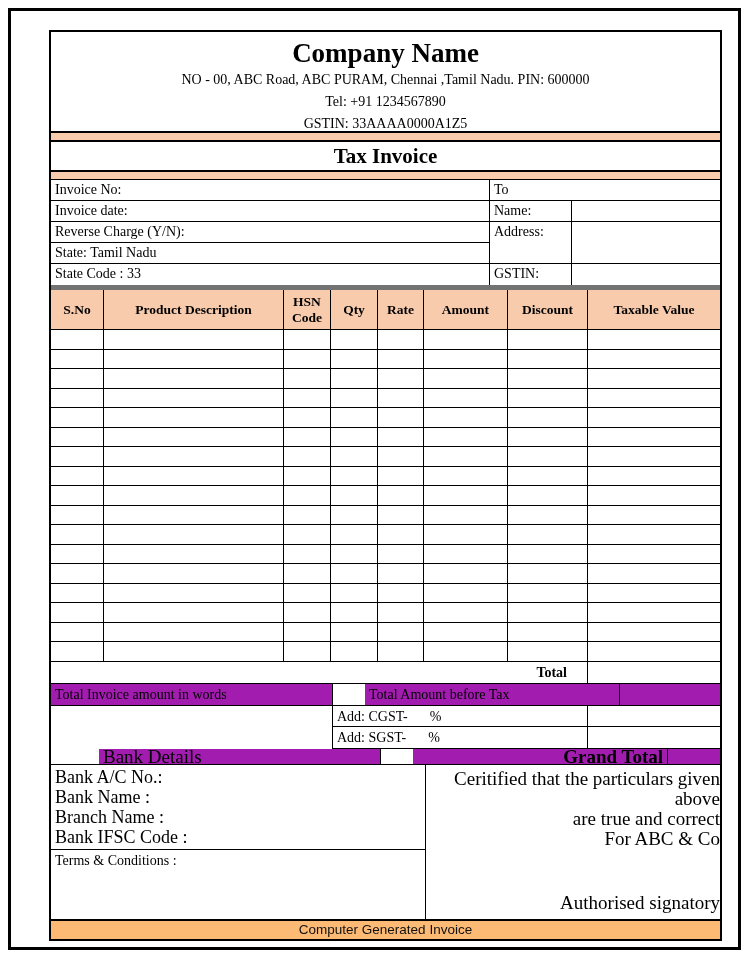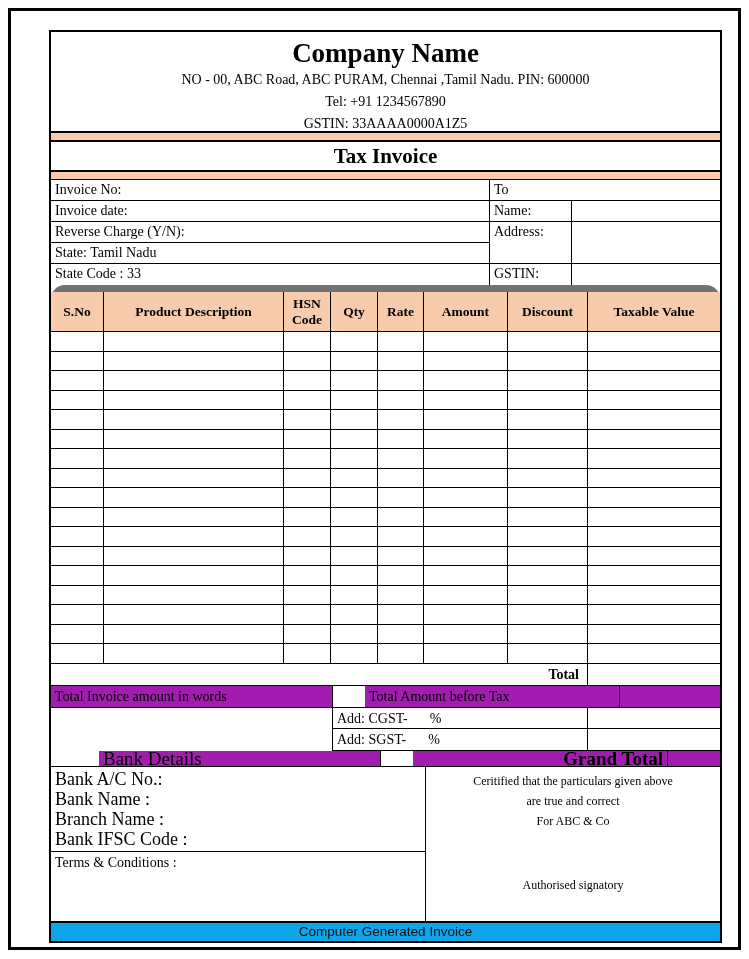--- a/index.html
+++ b/index.html
@@ -40,21 +40,21 @@
   .th { background:#F8CBAD; font-weight:bold; font-size:13.5px; text-align:center;
     display:flex; align-items:center; justify-content:center; line-height:16px;
     height:40px; border-right:1px solid #000; border-bottom:1px solid #000; }
   .td { height:19.5px; border-right:1px solid #000; border-bottom:1px solid #000; }
   .grid > .c7 { border-right:none; }
 
   
   .row { display:flex; border-bottom:1px solid #000; font-size:13.5px; }
   .total-row { height:22px; }
   .total-row .span537 { width:537px; border-right:1px solid #000; text-align:right;
-    font-weight:bold; padding-right:8px; line-height:21px; font-size:14px; }
+    font-weight:bold; padding-right:20px; line-height:21px; font-size:14px; }
   .cell-282 { width:282px; border-right:1px solid #000; padding-left:4px; line-height:21px; }
   .cell-255 { width:255px; border-right:1px solid #000; padding-left:4px; line-height:21px;margin-left:32px; }
   .cell-fill { flex:1; }
   .peach { background:#a21caf; }
   .words-row { height:22px; font-size:14px; }
   .tax-rows { display:flex; border-bottom:none; }
   .tax-left { width:282px; border-right:1px solid #000; height:43px; }
   .tax-right { flex:1; }
   .tax-row { display:flex; height:21.5px; font-size:14px; border-bottom:1px solid #000; }
   .tax-mid { width:255px; border-right:1px solid #000; padding-left:4px; line-height:21px; }
@@ -62,26 +62,26 @@
   .grand-row { height:16px; font-size:19px;padding-left:48px; }
   .grand-row .cell-282, .grand-row .cell-255 { line-height:15px; }
   .grand-row .cell-255 { text-align:right; font-weight:bold; padding-right:4px; }
 
   
   .bottom { display:flex; }
   .bottom-left { width:375px; border-right:1px solid #000; display:flex; flex-direction:column; }
   .bank-block { border-bottom:1px solid #000; padding:2px 0 2px 4px; }
   .bank-line { font-size:18px; line-height:20px; }
   .terms-block { height:69px; padding:3px 0 0 4px; font-size:14px; }
-  .cert-block { flex:1; text-align:center; font-size:12px; padding-top:4px; }
+  .cert-block { flex:1; text-align:right; font-size:19px; padding-top:4px; }
   .cert-block .cl { line-height:20px; }
   .signatory { margin-top:44px; line-height:20px; }
 
   
-  .footer-bar { height:20px; background:#0ea5e9; border-top:2px solid #000;
+  .footer-bar { height:20px; background:#fdba74; border-top:2px solid #000;
     text-align:center; font-family:"Liberation Sans","DejaVu Sans",sans-serif;
     font-size:13.5px; line-height:18px; color:#111; }
 </style>
 </head>
 <body>
 
 <div class="page">
   <div class="page-frame"></div>
 
   <div class="doc">
@@ -115,21 +115,21 @@
           <div class="lbl">Address:</div>
           <div class="val"></div>
         </div>
         <div class="dr h21" style="border-bottom:none;">
           <div class="lbl">GSTIN:</div>
           <div class="val"></div>
         </div>
       </div>
     </div>
 
-    <div class="grid" style="border-top:7px solid #737373;border-radius:14px;">
+    <div class="grid" style="border-top:5px solid #737373;">
         <div class="th c0">S.No</div>
         <div class="th c1">Product Description</div>
         <div class="th c2">HSN Code</div>
         <div class="th c3">Qty</div>
         <div class="th c4">Rate</div>
         <div class="th c5">Amount</div>
         <div class="th c6">Discount</div>
         <div class="th c7">Taxable Value</div>
       </div>
     <div>

